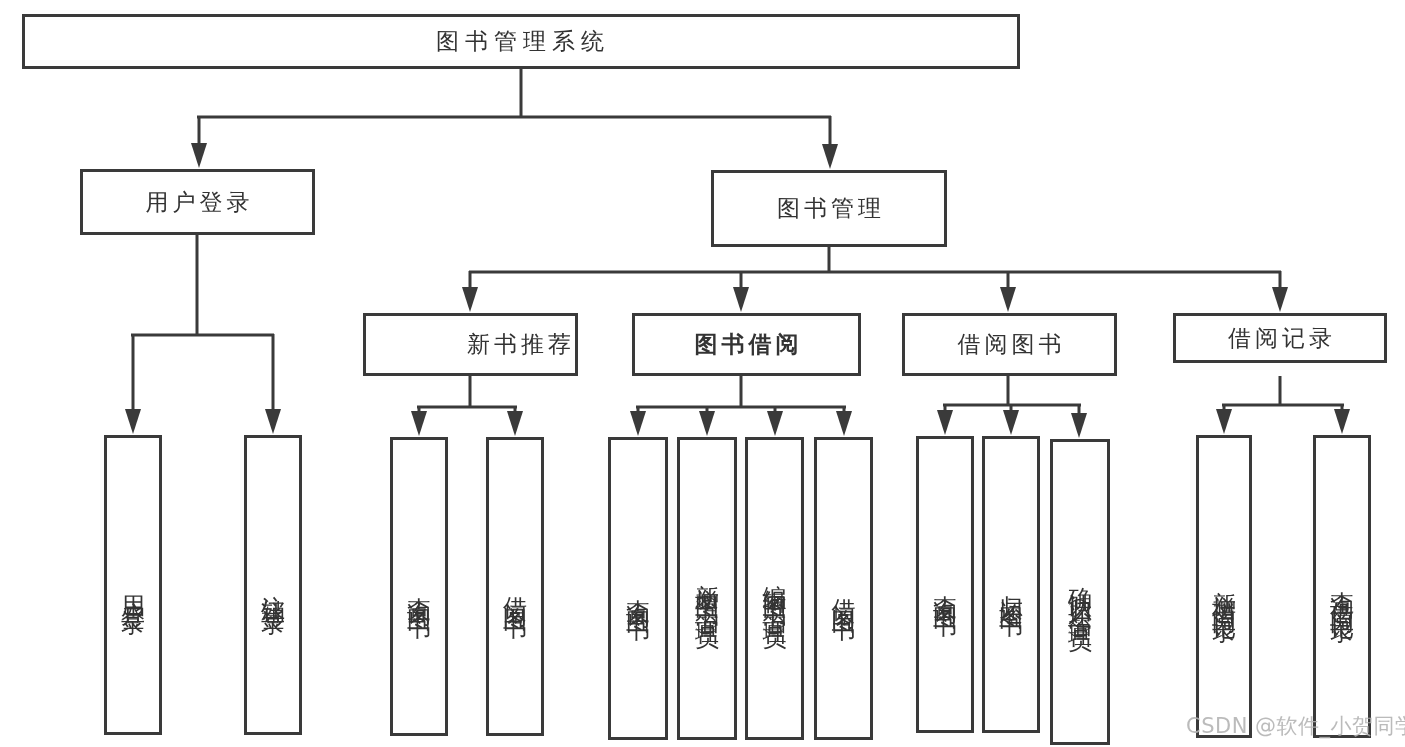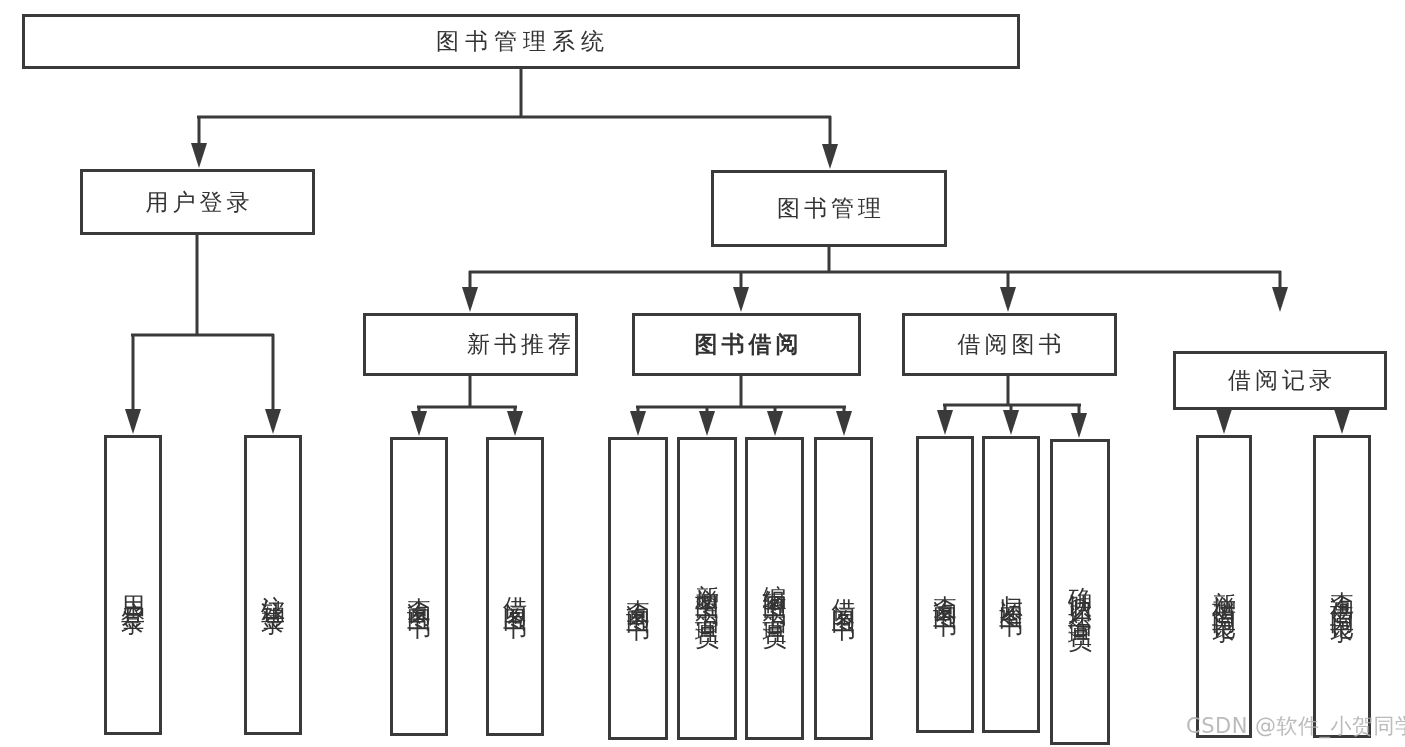--- a/index.html
+++ b/index.html
@@ -114,21 +114,21 @@
 
   <div class="node" style="left:363px; top:313px; width:215px; height:63px;justify-content:flex-end;">
     <span class="h-label">新书推荐</span>
   </div>
   <div class="node" style="left:632px; top:313px; width:229px; height:63px;font-weight:bold;">
     <span class="h-label">图书借阅</span>
   </div>
   <div class="node" style="left:902px; top:313px; width:215px; height:63px;">
     <span class="h-label">借阅图书</span>
   </div>
-  <div class="node" style="left:1173px; top:313px; width:214px; height:59px;margin-top:38px;">
+  <div class="node" style="left:1173px; top:313px; width:214px; height:50px;">
     <span class="h-label">借阅记录</span>
   </div>
 
   <div class="node v-node" style="left:104px; top:435px; width:58px; height:300px;">
     <span class="v-label">用户登录</span>
   </div>
   <div class="node v-node" style="left:244px; top:435px; width:58px; height:300px;">
     <span class="v-label">注销登录</span>
   </div>
 

